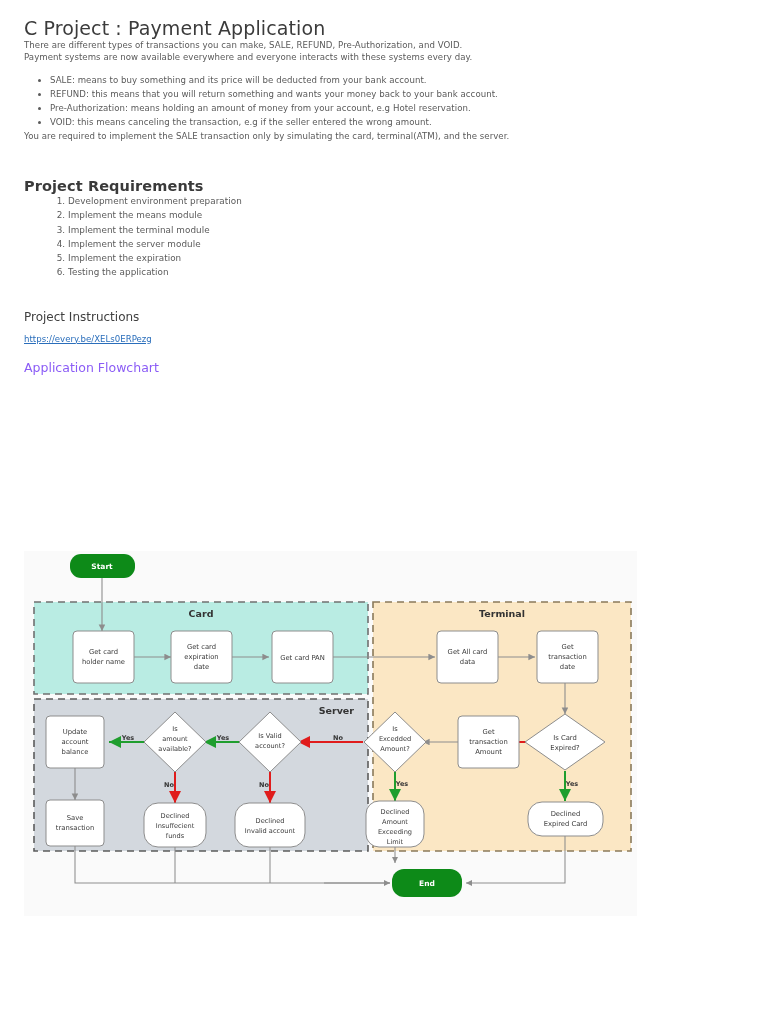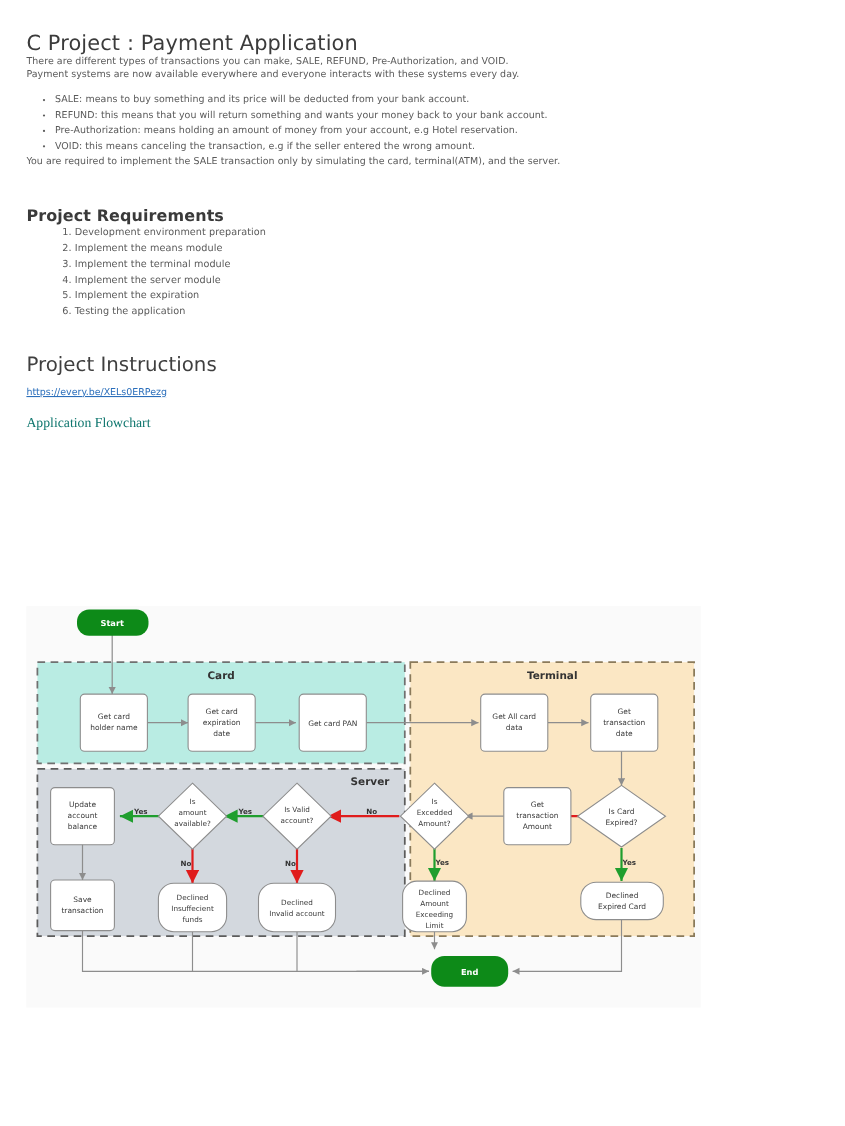--- a/index.html
+++ b/index.html
@@ -6,21 +6,21 @@
   body{
     width:768px;height:1024px;
     background:#ffffff;
     font-family:"DejaVu Sans", sans-serif;
     overflow:hidden;
   }
   .page{
     position:relative;
     width:631px;height:1024px;
     box-sizing:border-box;
-    padding:28px 24px 0 24px;
+    padding:17px 24px 0 24px;
   }
   h1.doc-title{
     font-family:"DejaVu Sans", sans-serif;
     font-size:19px;
     font-weight:400;
     color:#3b3b3b;
     margin:0 0 0 0;
     letter-spacing:.1px;
   }
   h2.sec-title{
@@ -56,38 +56,37 @@
     padding-left:44px;
     list-style:decimal;
   }
   ol.reqs li{
     font-size:8.8px;
     color:#5a5a5a;
     line-height:1.62;
     letter-spacing:.05px;
   }
   h3.sub-title{
-    font-size:18px;
+    font-size:12px;
     font-weight:400;
     color:#3f3f3f;
     margin:30px 0 0 0;
   }
   a.url-link{
     display:inline-block;
     font-size:8.6px;
     color:#2a6ebb;
     text-decoration:underline;
     margin-top:10px;
   }
   h3.sub-title2{
     font-size:12.5px;
     font-weight:400;
-    color:#0f766e;
+    color:#8b5cf6;
     margin:14px 0 0 0;
-    font-family:Liberation Serif, serif;
   }
   .flow-wrap{
     position:absolute;
     left:24px; top:551px;
     width:613px; height:365px;
     background:#fafafa;
   }
   svg.flow{display:block;}
   .lbl{font-family:"DejaVu Sans", sans-serif;}
 </style>

